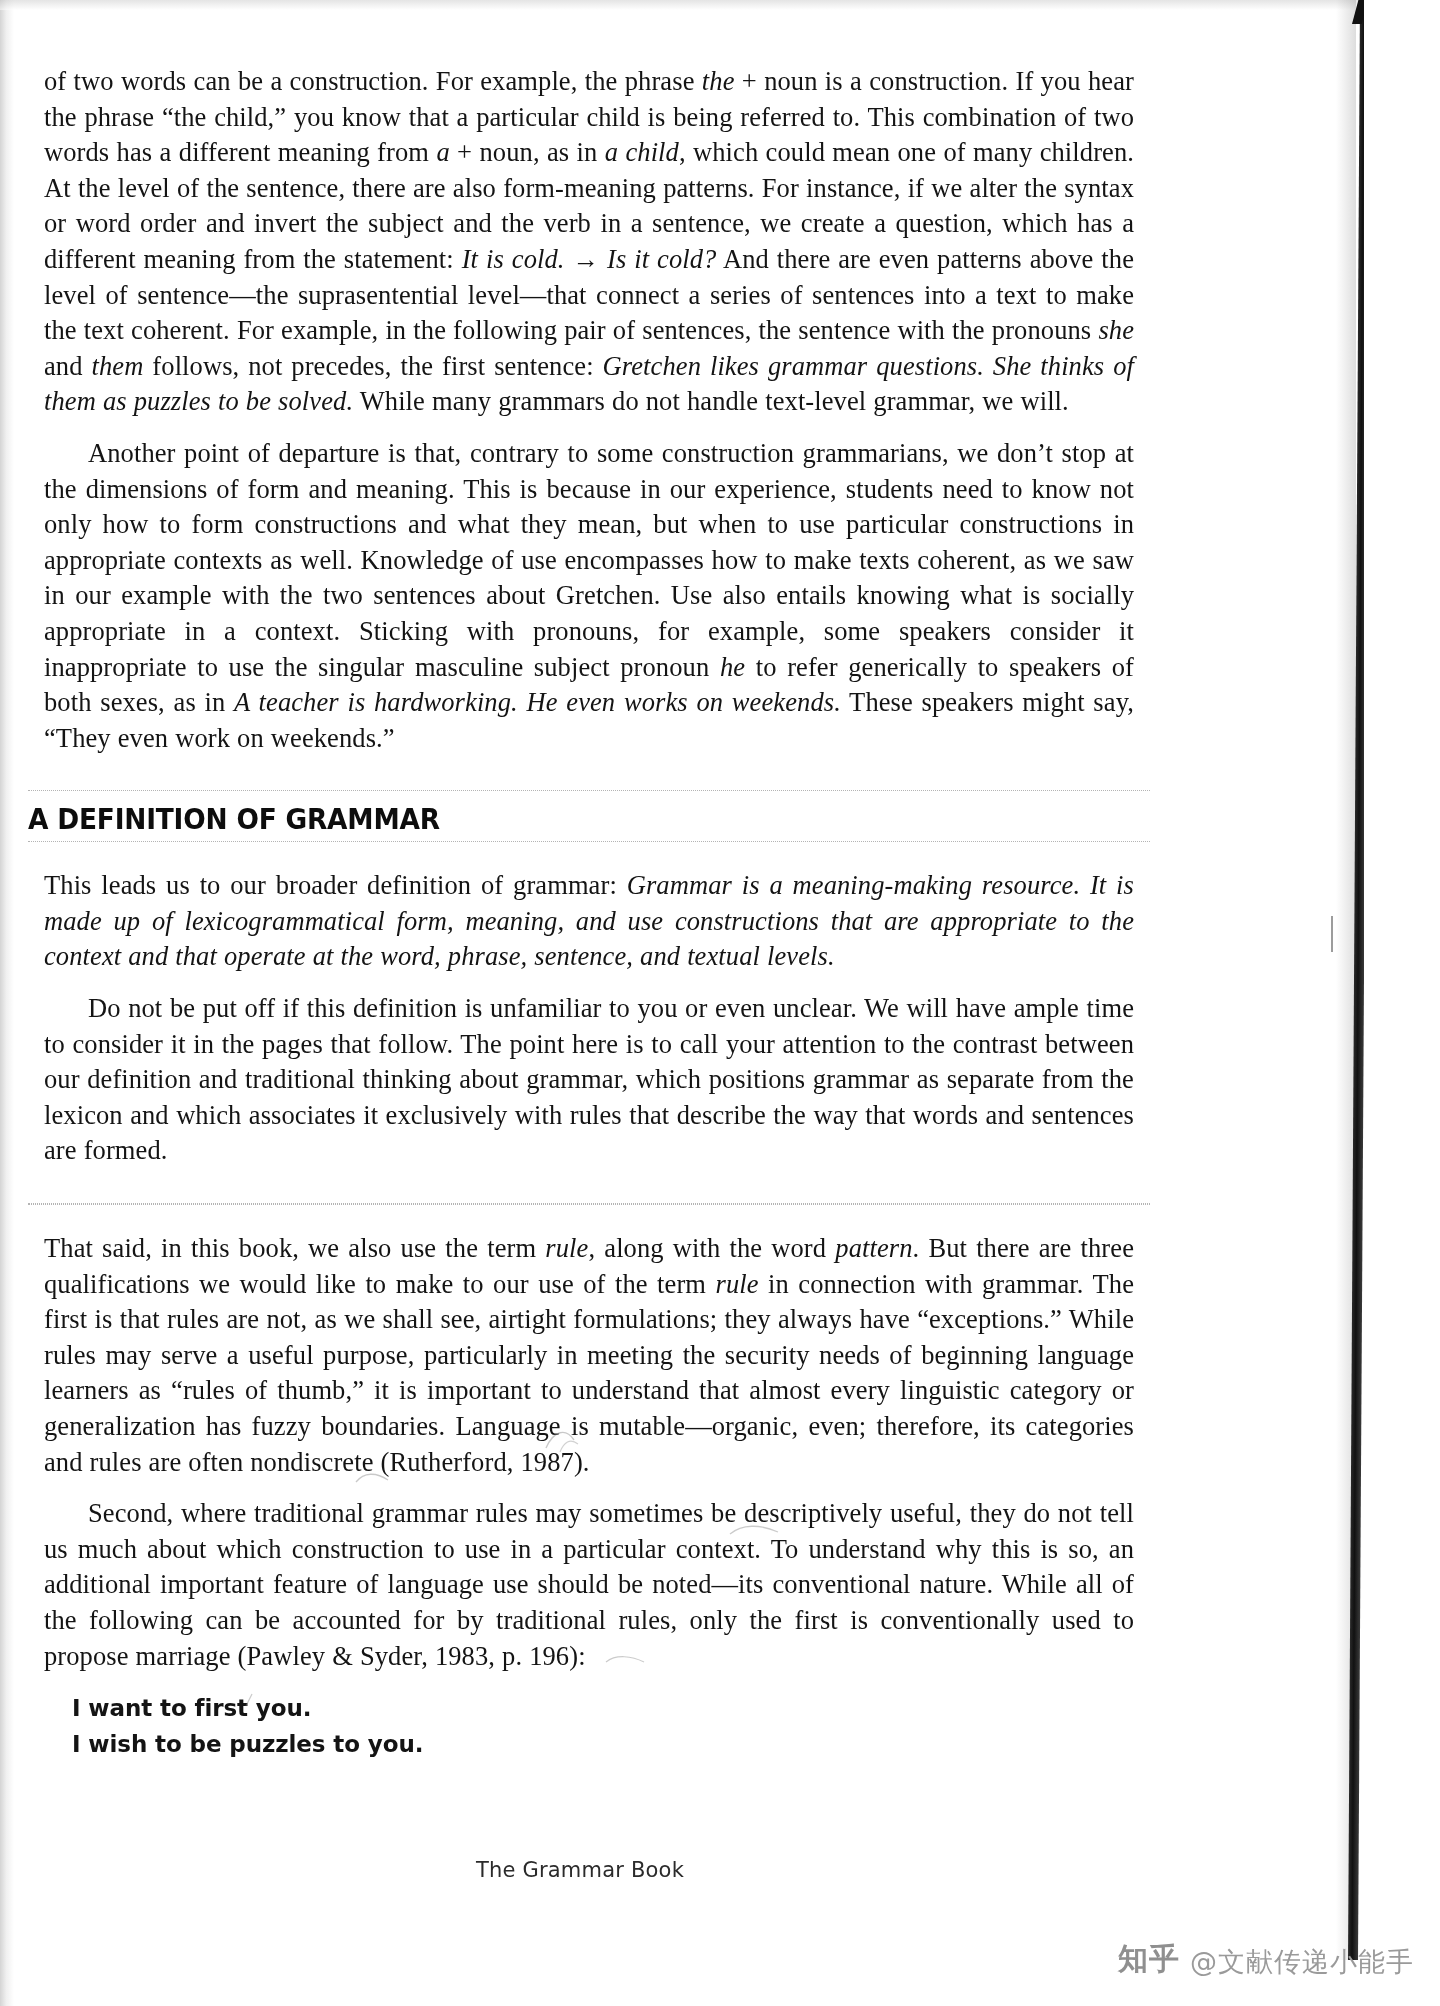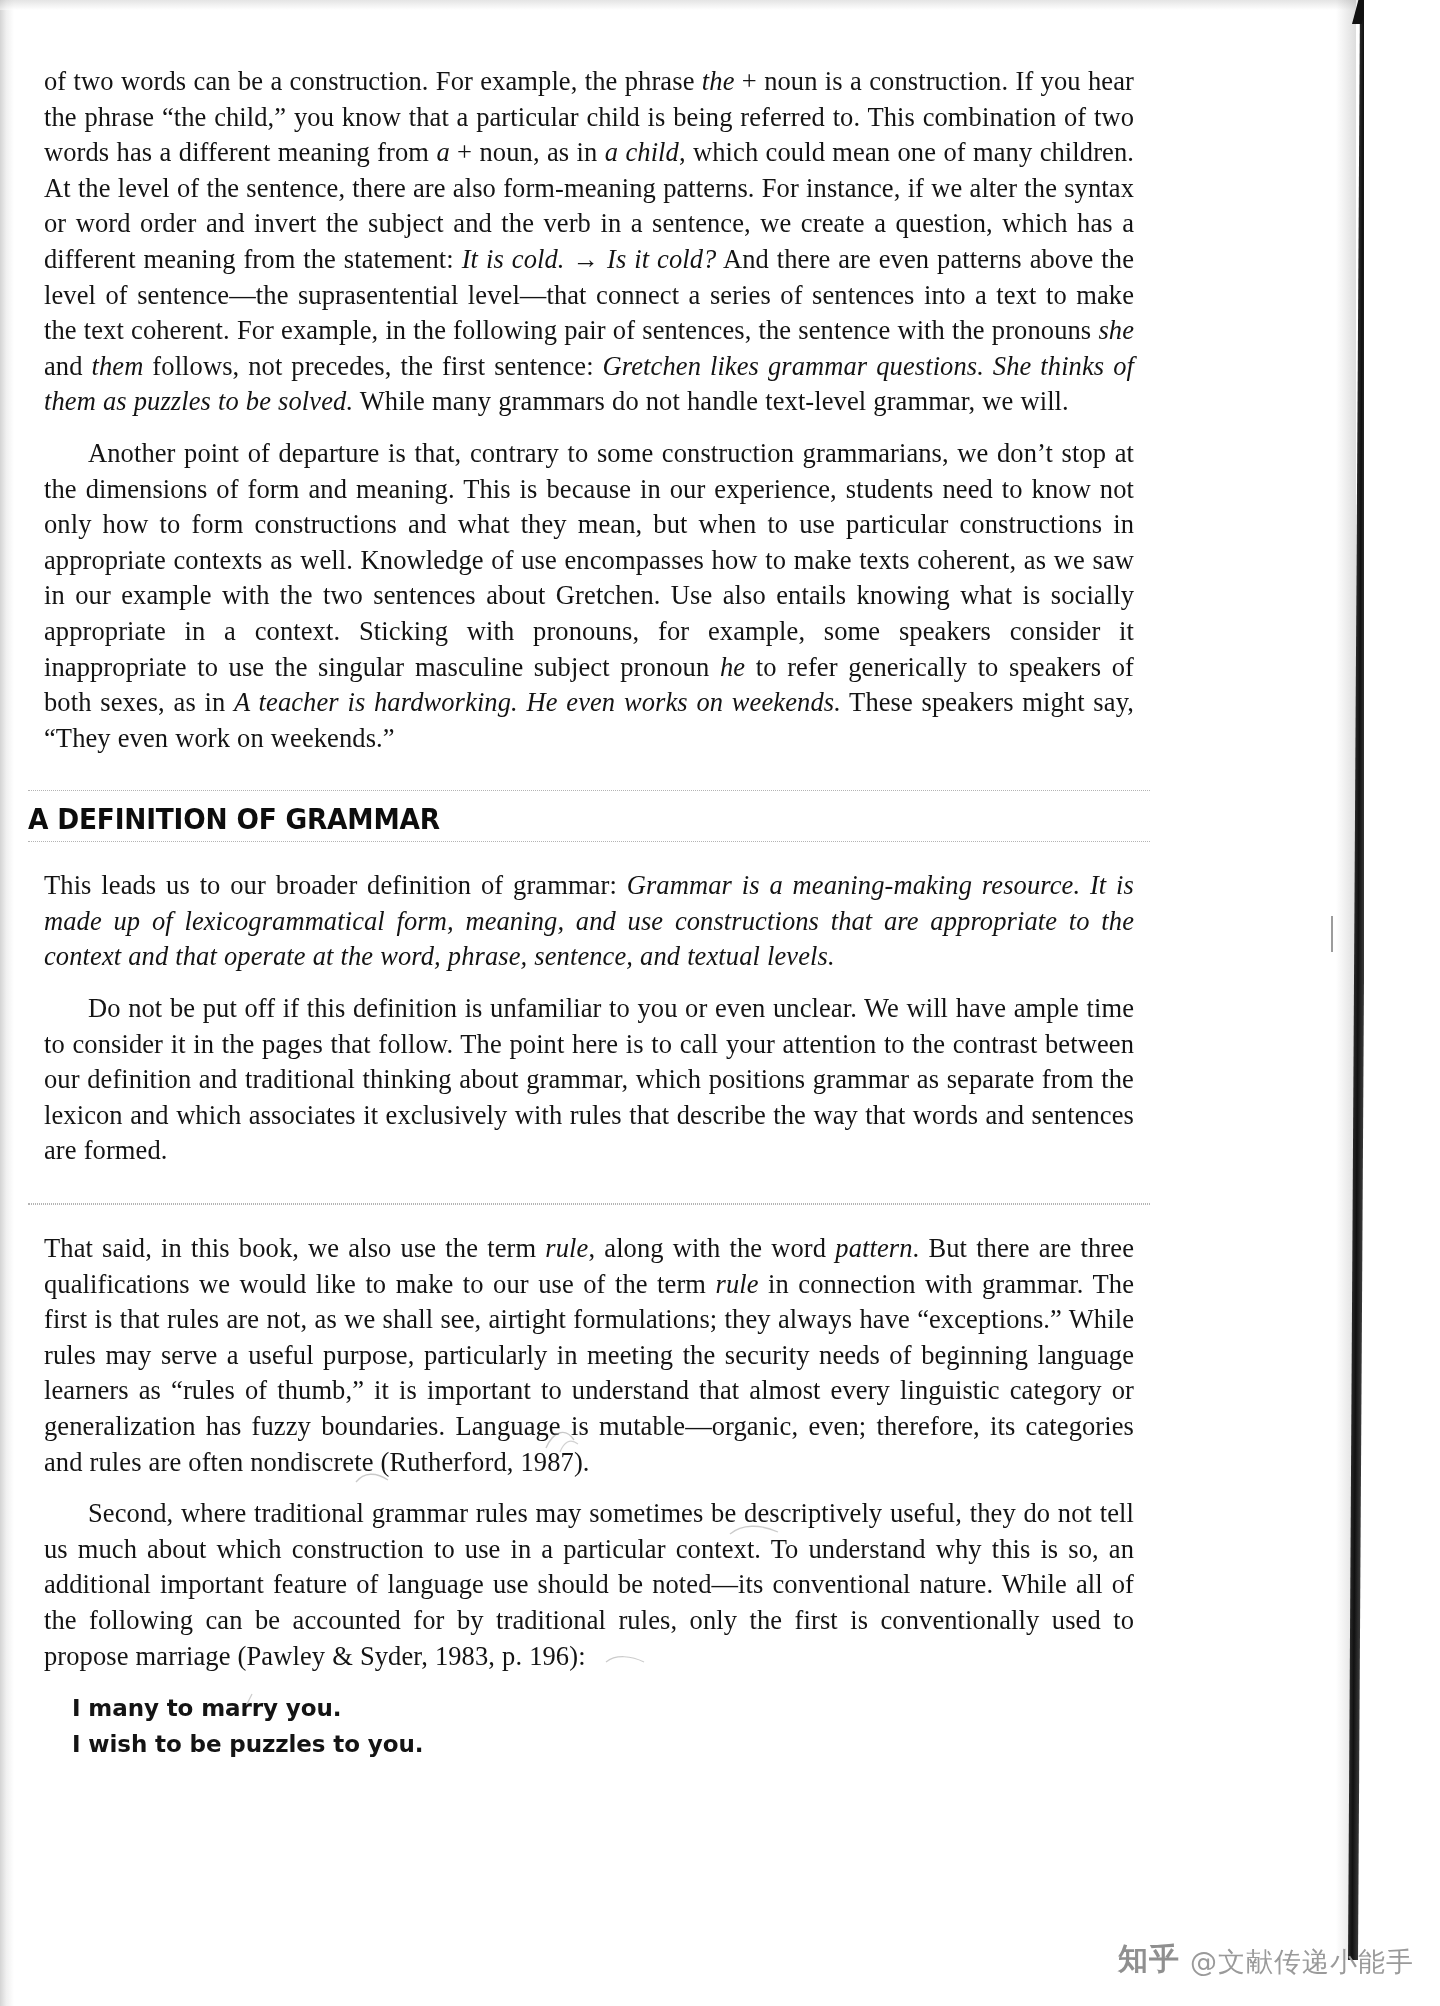--- a/index.html
+++ b/index.html
@@ -207,27 +207,28 @@
       <p class="body indent">Do not be put off if this definition is unfamiliar to you or even unclear. We will have ample time to consider it in the pages that follow. The point here is to call your attention to the contrast between our definition and traditional thinking about grammar, which positions grammar as separate from the lexicon and which associates it exclusively with rules that describe the way that words and sentences are formed.</p>
     </div>
 
     <div class="sec-block">
       <div class="rule-top"></div>
       <div class="rule-bot"></div>
       <div class="gap-sm"></div>
       <p class="body">That said, in this book, we also use the term <i>rule</i>, along with the word <i>pattern</i>. But there are three qualifications we would like to make to our use of the term <i>rule</i> in connection with grammar. The first is that rules are not, as we shall see, airtight formulations; they always have “exceptions.” While rules may serve a useful purpose, particularly in meeting the security needs of beginning language learners as “rules of thumb,” it is important to understand that almost every linguistic category or generalization has fuzzy boundaries. Language is mutable—organic, even; therefore, its categories and rules are often nondiscrete (Rutherford, 1987).</p>
       <p class="body indent">Second, where traditional grammar rules may sometimes be descriptively useful, they do not tell us much about which construction to use in a particular context. To understand why this is so, an additional important feature of language use should be noted—its conventional nature. While all of the following can be accounted for by traditional rules, only the first is conventionally used to propose marriage (Pawley &amp; Syder, 1983, p. 196):</p>
       <ul class="example-list">
-        <li>I many to marry you.</li>
+        <li>I want to first you.</li>
         <li>I wish to be puzzles to you.</li>
       </ul>
     </div>
 
   </div>
 
+  <div id="footer">The Grammar Book</div>
 
   <div id="spine-soft"></div>
   <div id="spine"></div>
   <div id="spine-tip"></div>
   <div id="spine-right-white"></div>
   <div id="spine-tick"></div>
 
   <div id="watermark">
     <span class="zh-logo">知乎</span>
     <span>@文献传递小能手</span>

